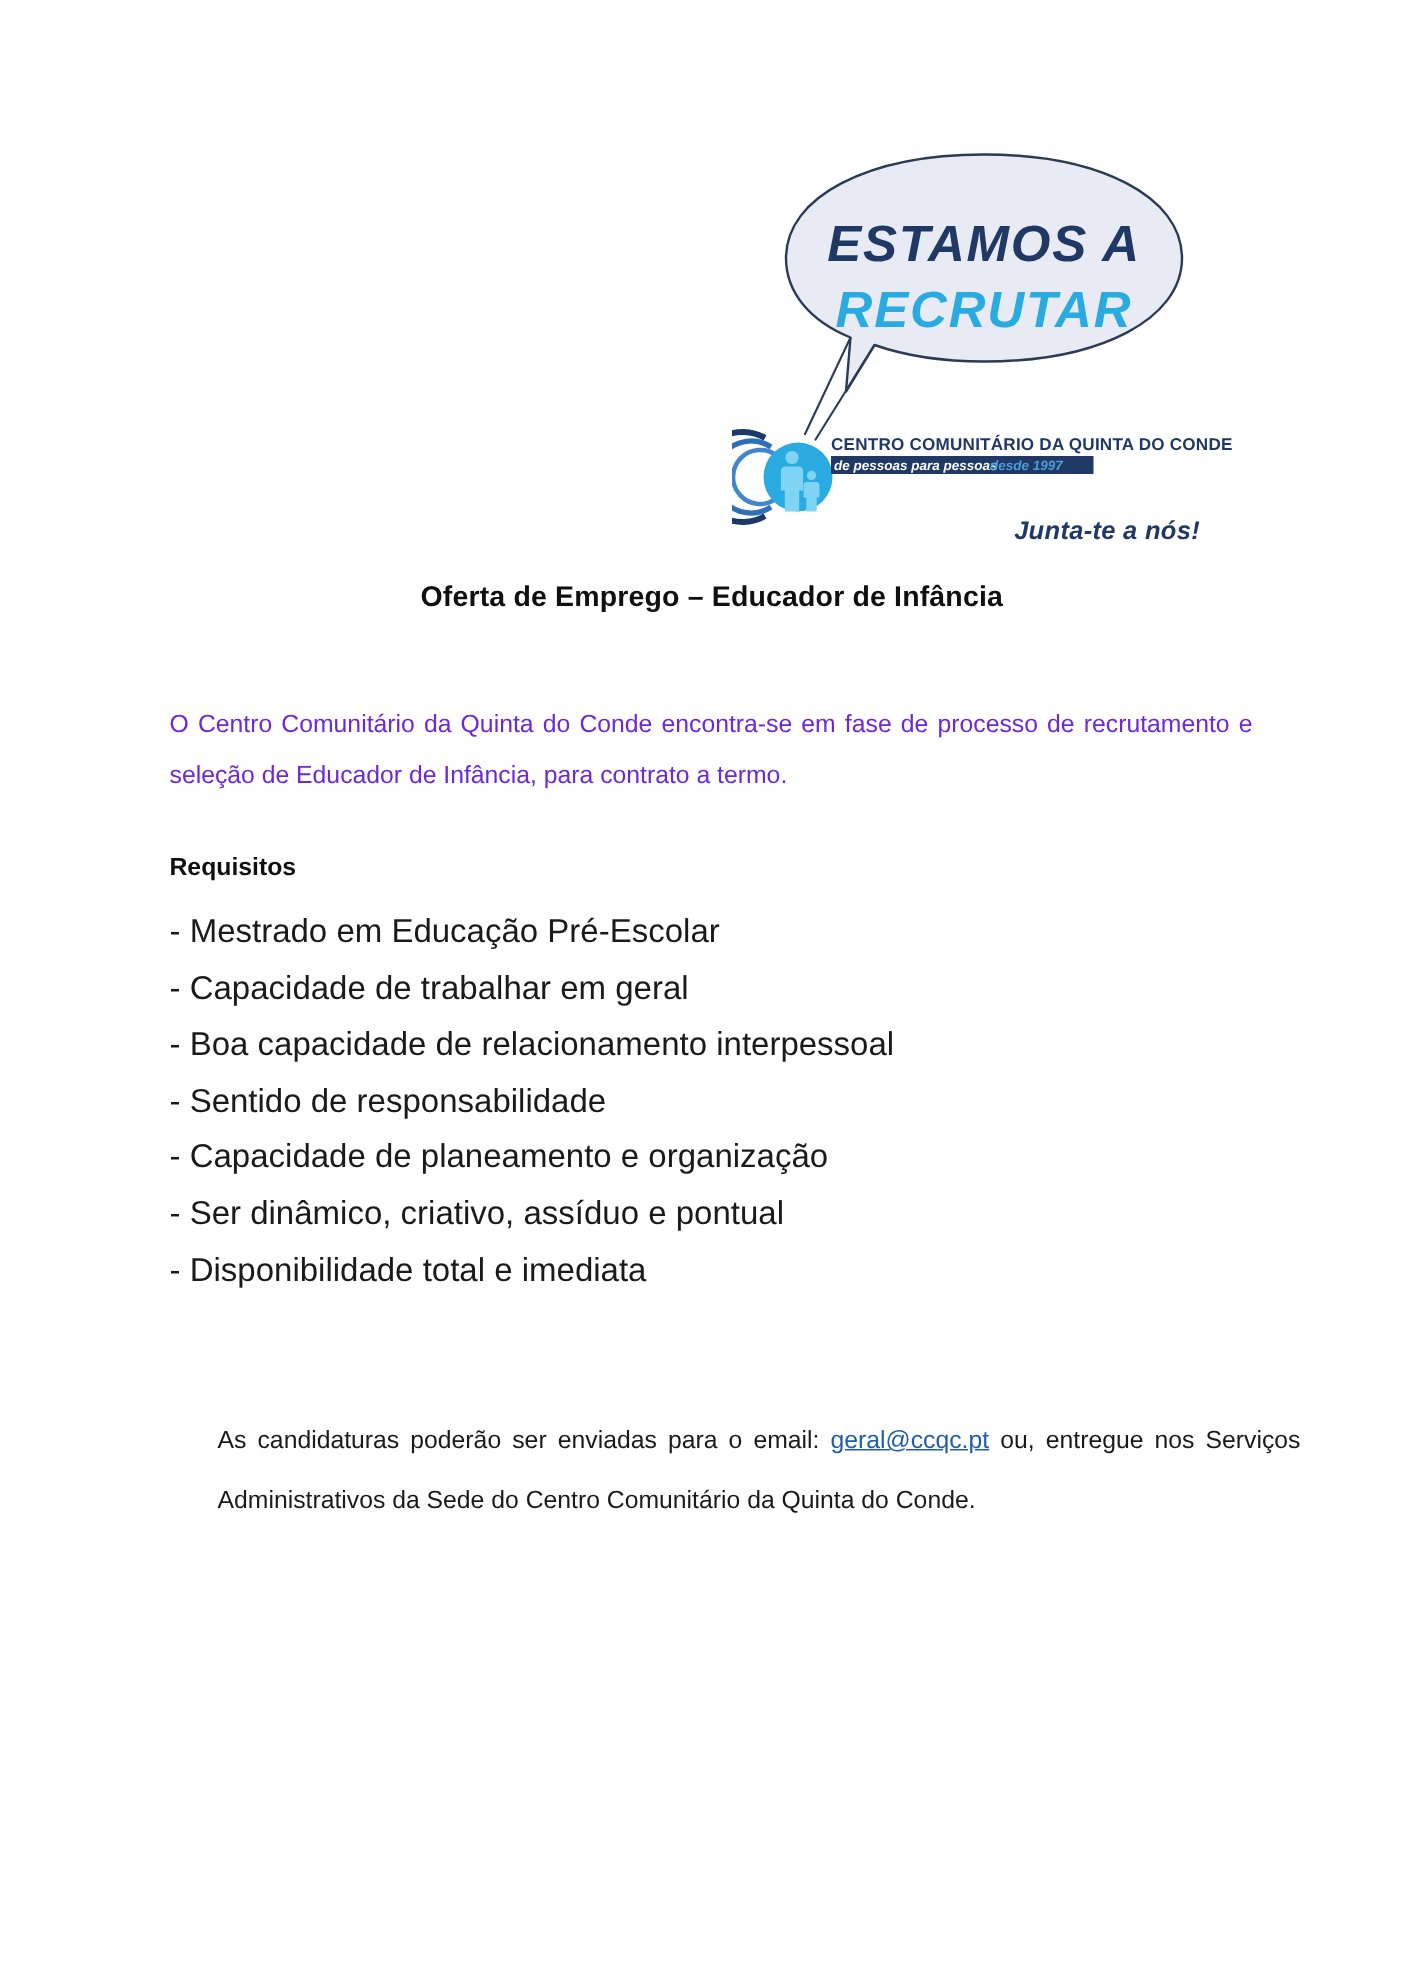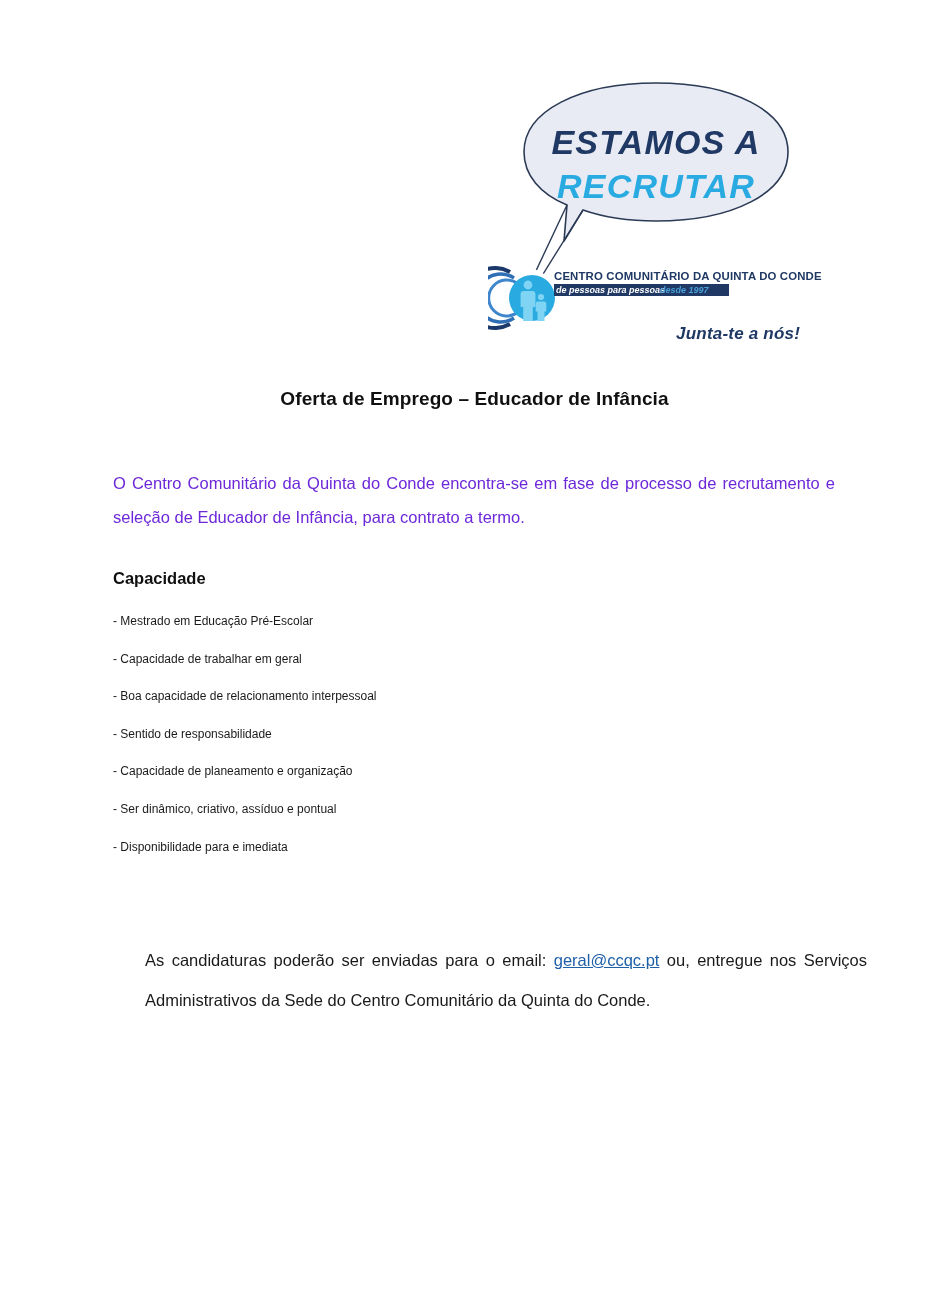--- a/index.html
+++ b/index.html
@@ -17,21 +17,21 @@
     height: 1313px;
     background: #ffffff;
     overflow: hidden;
     margin: 0 auto;
   }
 
   
   .logo-block {
     position: absolute;
     left: 488px;
-    top: 76px;
+    top: 96px;
     width: 340px;
     height: 275px;
   }
   .logo-svg {
     display: block;
     width: 340px;
     height: 275px;
   }
 
   
@@ -71,21 +71,21 @@
   .req-list {
     position: absolute;
     left: 113px;
     top: 606px;
     width: 500px;
     margin: 0;
     padding: 0;
     list-style: none;
   }
   .req-list li {
-    font-size: 12px;
+    font-size: 22px;
     color: #1a1a1a;
     height: 37.6px;
     line-height: 30px;
     white-space: nowrap;
   }
 
   .closing {
     position: absolute;
     left: 113px;
     top: 940px;
@@ -153,27 +153,27 @@
       <text x="172" y="217.3" font-family="'Liberation Sans', sans-serif" font-size="9" font-weight="bold" font-style="italic" fill="#4a9fd8">desde 1997</text>
 
       <text x="312" y="263" text-anchor="end" font-family="'Liberation Sans', sans-serif" font-size="17" font-weight="bold" font-style="italic" letter-spacing="0.2" fill="#1f3864">Junta-te a nós!</text>
     </svg>
   </div>
 
   <div class="doc-title">Oferta de Emprego – Educador de Infância</div>
 
   <div class="intro">O Centro Comunitário da Quinta do Conde encontra-se em fase de processo de recrutamento e seleção de Educador de Infância, para contrato a termo.</div>
 
-  <div class="req-heading">Capacidade</div>
+  <div class="req-heading">Requisitos</div>
 
   <ul class="req-list">
     <li>- Mestrado em Educação Pré-Escolar</li>
     <li>- Capacidade de trabalhar em geral</li>
     <li>- Boa capacidade de relacionamento interpessoal</li>
     <li>- Sentido de responsabilidade</li>
     <li>- Capacidade de planeamento e organização</li>
     <li>- Ser dinâmico, criativo, assíduo e pontual</li>
-    <li>- Disponibilidade para e imediata</li>
+    <li>- Disponibilidade total e imediata</li>
   </ul>
 
   <div class="closing"><span>As candidaturas poderão ser enviadas para o email: </span><a class="email" href="#">geral@ccqc.pt</a><span> ou, entregue nos Serviços Administrativos da Sede do Centro Comunitário da Quinta do Conde.</span></div>
 
 </div>
 
 </body></html>

